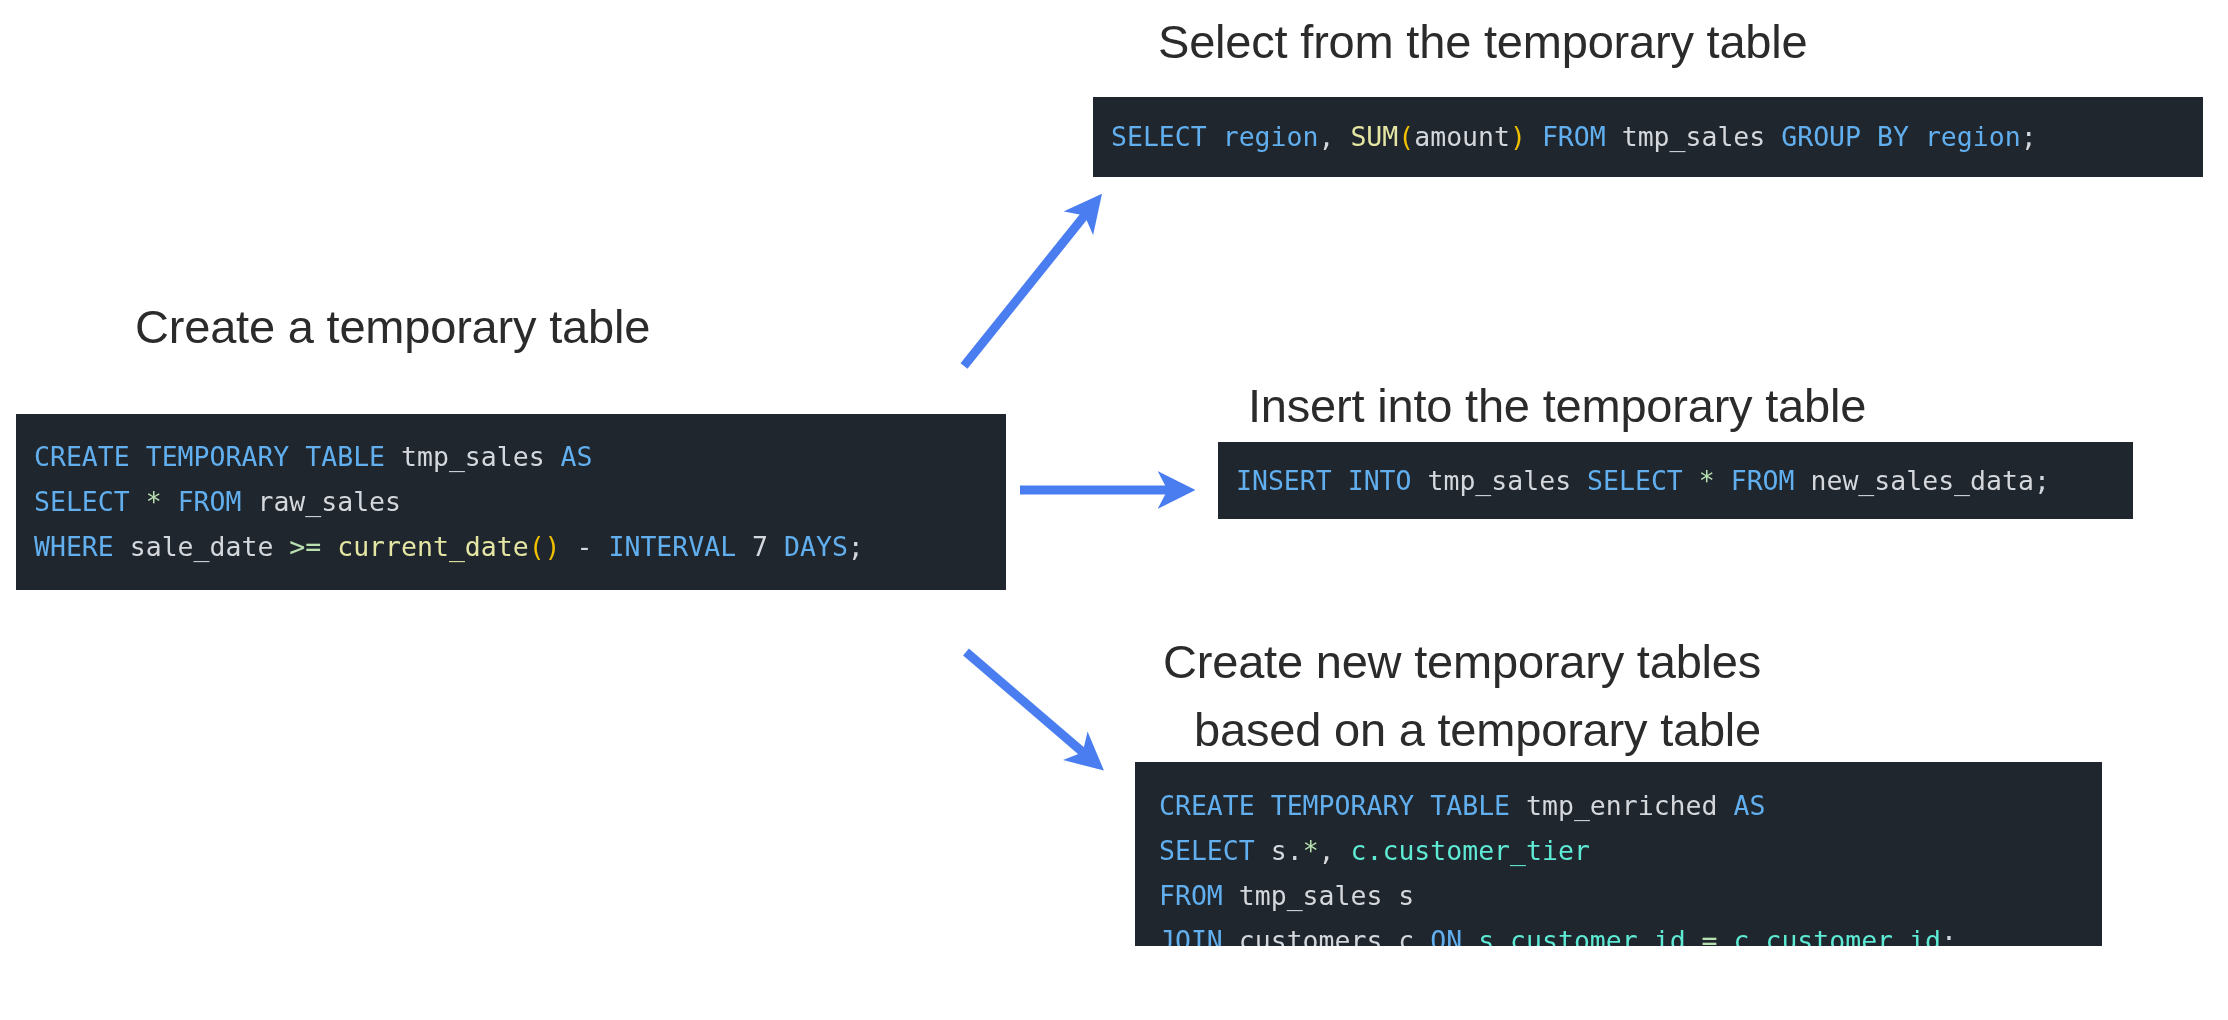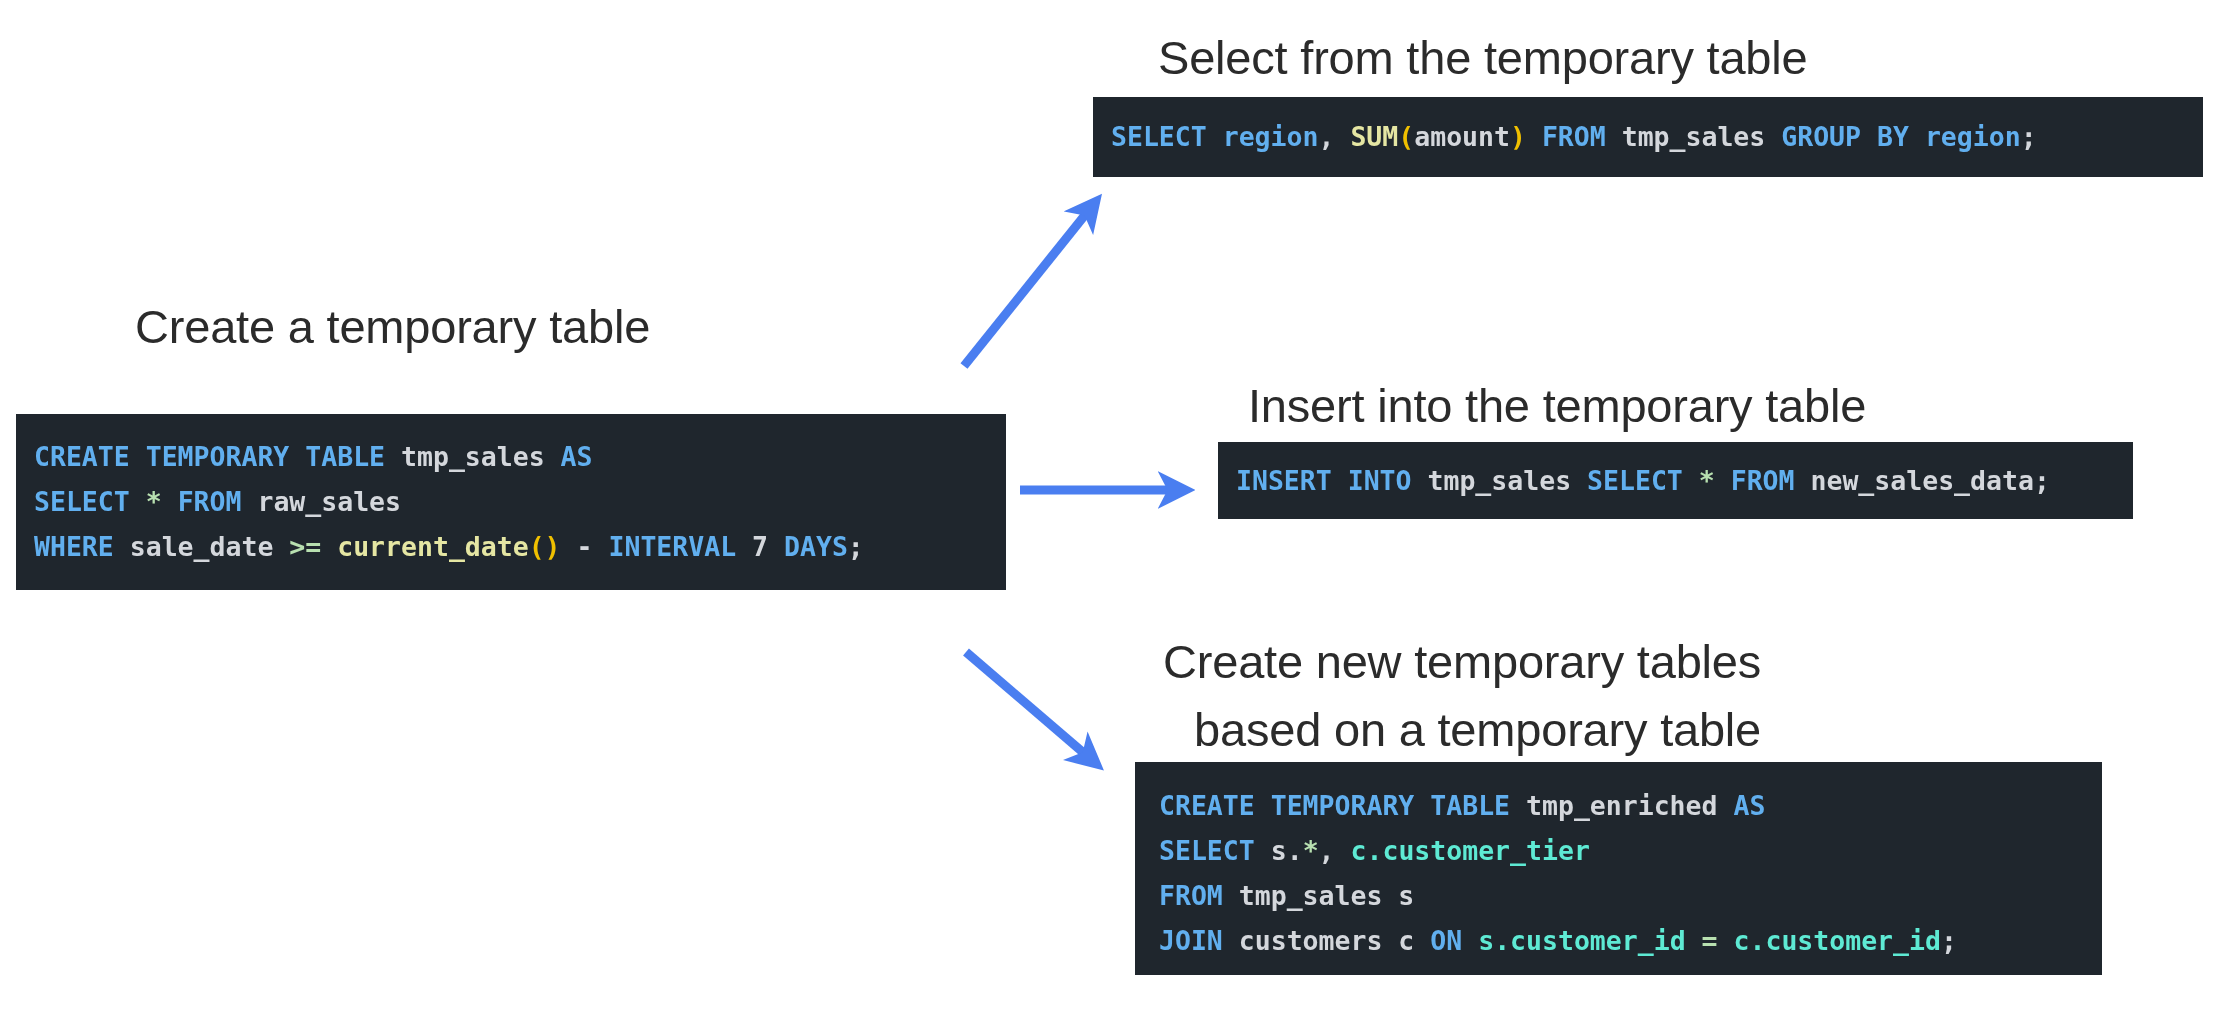--- a/index.html
+++ b/index.html
@@ -29,57 +29,57 @@
     font-family: "Liberation Sans", sans-serif;
     font-weight: 400;
     color: #2b2b2b;
     font-size: 47px;
     line-height: 68px;
     letter-spacing: -0.2px;
     white-space: pre;
   }
   .heading.two-line { white-space: pre-line; }
 
-  #heading-select  { left: 1158px; top: 24px; text-align: right; }
+  #heading-select  { left: 1158px; top: 8px; text-align: right; }
   #heading-create  { left: 135px;  top: 293px; }
   #heading-insert  { left: 1248px; top: 358px; margin-top: 14px; }
   #heading-enrich  { left: 1163px; top: 628px; text-align: right; }
 
   
   .code-block {
     position: absolute;
     background: #1f262d;
     font-family: "DejaVu Sans Mono", "Liberation Mono", monospace;
     font-size: 26.5px;
     line-height: 45px;
     white-space: pre;
     box-sizing: border-box;
     overflow: hidden;
   }
-  .code-block .line { display: block; font-weight: bold; }
+  .code-block .line { display: block; }
 
   #code-select {
     left: 1093px; top: 97px;
     width: 1110px; height: 80px;
     padding: 17px 0 0 18px;
   }
   #code-create {
     left: 0px; top: 414px;
     width: 990px; height: 176px;
     padding: 20px 0 0 18px;
     margin-left: 16px;
   }
   #code-insert {
     left: 1218px; top: 442px;
     width: 915px; height: 77px;
     padding: 16px 0 0 18px;
   }
   #code-enrich {
     left: 1135px; top: 762px;
-    width: 967px; height: 213px;
+    width: 967px; height: 184px;
     padding: 21px 0 2px 24px;
   }
 
   
   .kw   { color: #61afef; }   
   .id   { color: #d4d7dc; }   
   .fn   { color: #e5e6a3; }   
   .par  { color: #f0c000; }   
   .op   { color: #b8e0b0; }   
   .num  { color: #d4d7dc; }   

